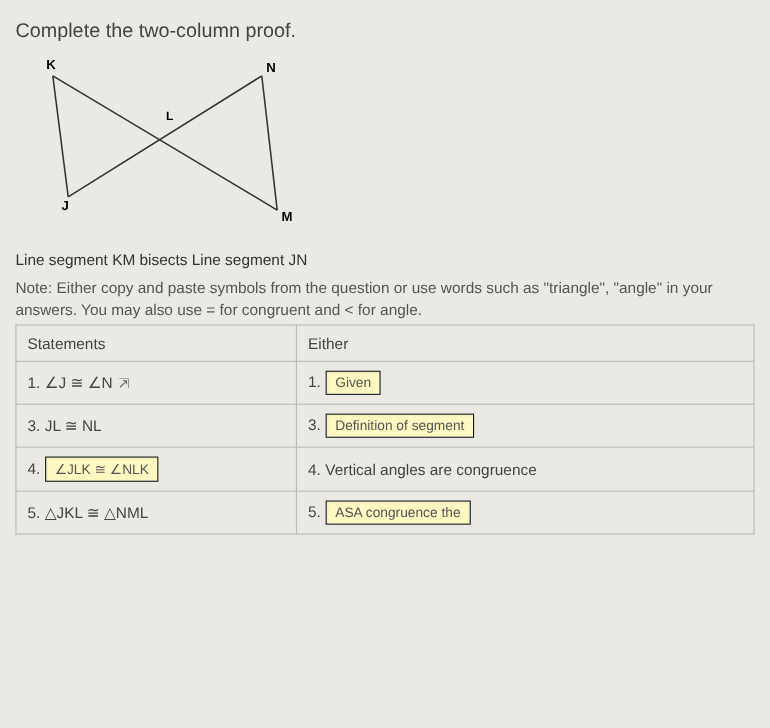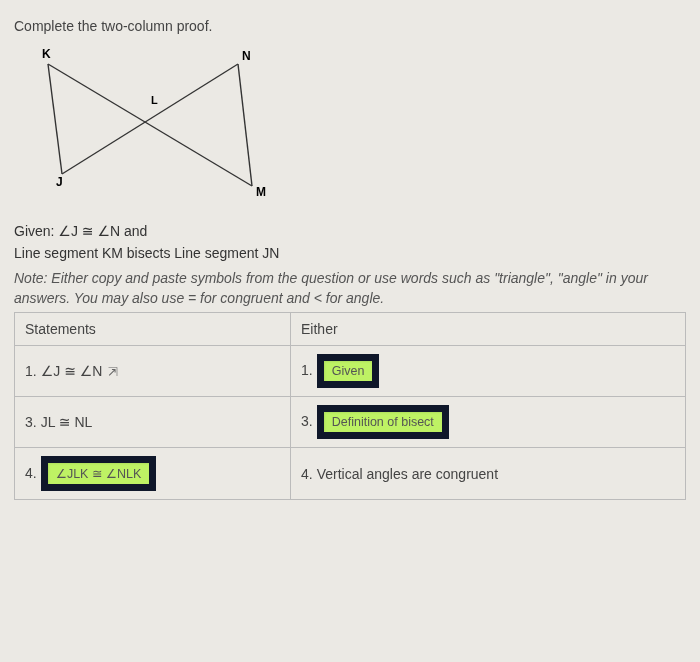--- a/index.html
+++ b/index.html
@@ -6,37 +6,36 @@
     body {
       width: 700px;
       height: 662px;
       background: #ebe9e4;
       font-family: Arial, sans-serif;
       color: #333;
       padding: 18px 14px;
       font-size: 14px;
     }
     .title {
-      font-size: 14px;
+      font-size: 18px;
       color: #444;
       margin-bottom: 12px;
     }
     .diagram {
       margin: 8px 0 14px 20px;
     }
     .given-section {
       margin: 10px 0 6px 0;
     }
     .given-line, .line-seg, .prove-line {
       margin: 6px 0;
       font-size: 14px;
       color: #333;
     }
     .note {
-      font-style: italic;
       color: #555;
       margin: 8px 0 2px 0;
       line-height: 1.4;
     }
     table {
       width: 100%;
       border-collapse: collapse;
       margin-top: 4px;
     }
     th, td {
@@ -46,22 +45,22 @@
       vertical-align: middle;
       font-size: 14px;
       color: #444;
     }
     th {
       font-weight: normal;
       background: transparent;
     }
     .input-box {
       display: inline-block;
-      border: 7px solid #0f172a;
-      background: #bef264;
+      border: 1px solid #0f172a;
+      background: #fef9c3;
       padding: 3px 8px;
       font-size: 12.5px;
       color: #555;
       box-shadow: inset 1px 1px 2px rgba(0,0,0,0.08);
       min-width: 50px;
     }
     .num-prefix {
       margin-right: 4px;
     }
     .cursor-icon {
@@ -86,42 +85,43 @@
     <g stroke="#333" stroke-width="1.4" fill="none">
       <line x1="14" y1="18" x2="28" y2="128"></line>
       <line x1="28" y1="128" x2="204" y2="18"></line>
       <line x1="14" y1="18" x2="218" y2="140"></line>
       <line x1="204" y1="18" x2="218" y2="140"></line>
     </g>
   </svg>
 </div>
 
 <div class="given-section">
-  <div class="given-line">
-    <span>Given: </span><span>∠J ≅ ∠N and</span>
-  </div>
   <div class="line-seg">Line segment KM bisects Line segment JN</div>
 </div>
 
 <div class="note">Note: Either copy and paste symbols from the question or use words such as "triangle", "angle" in your answers. You may also use = for congruent and &lt; for angle.</div>
 
 <table>
   <thead>
     <tr>
       <th>Statements</th>
       <th>Either</th>
     </tr>
   </thead>
   <tbody id="proof-body">
       <tr>
         <td><span class="num-prefix">1.</span><span>∠J ≅ ∠N</span><span class="cursor-icon" style="transform: scaleX(-1);">⇱</span></td>
         <td><span class="num-prefix">1.</span><span class="input-box">Given</span></td>
       </tr>
       <tr>
         <td><span class="num-prefix">3.</span><span>JL ≅ NL</span></td>
-        <td><span class="num-prefix">3.</span><span class="input-box">Definition of bisect</span></td>
+        <td><span class="num-prefix">3.</span><span class="input-box">Definition of segment</span></td>
       </tr>
       <tr>
         <td><span class="num-prefix">4.</span><span class="input-box">∠JLK ≅ ∠NLK</span></td>
-        <td><span class="num-prefix">4.</span><span>Vertical angles are congruent</span></td>
+        <td><span class="num-prefix">4.</span><span>Vertical angles are congruence</span></td>
+      </tr>
+      <tr>
+        <td><span class="num-prefix">5.</span><span>△JKL ≅ △NML</span></td>
+        <td><span class="num-prefix">5.</span><span class="input-box">ASA congruence the</span></td>
       </tr>
     </tbody>
 </table>
 
 </body></html>

